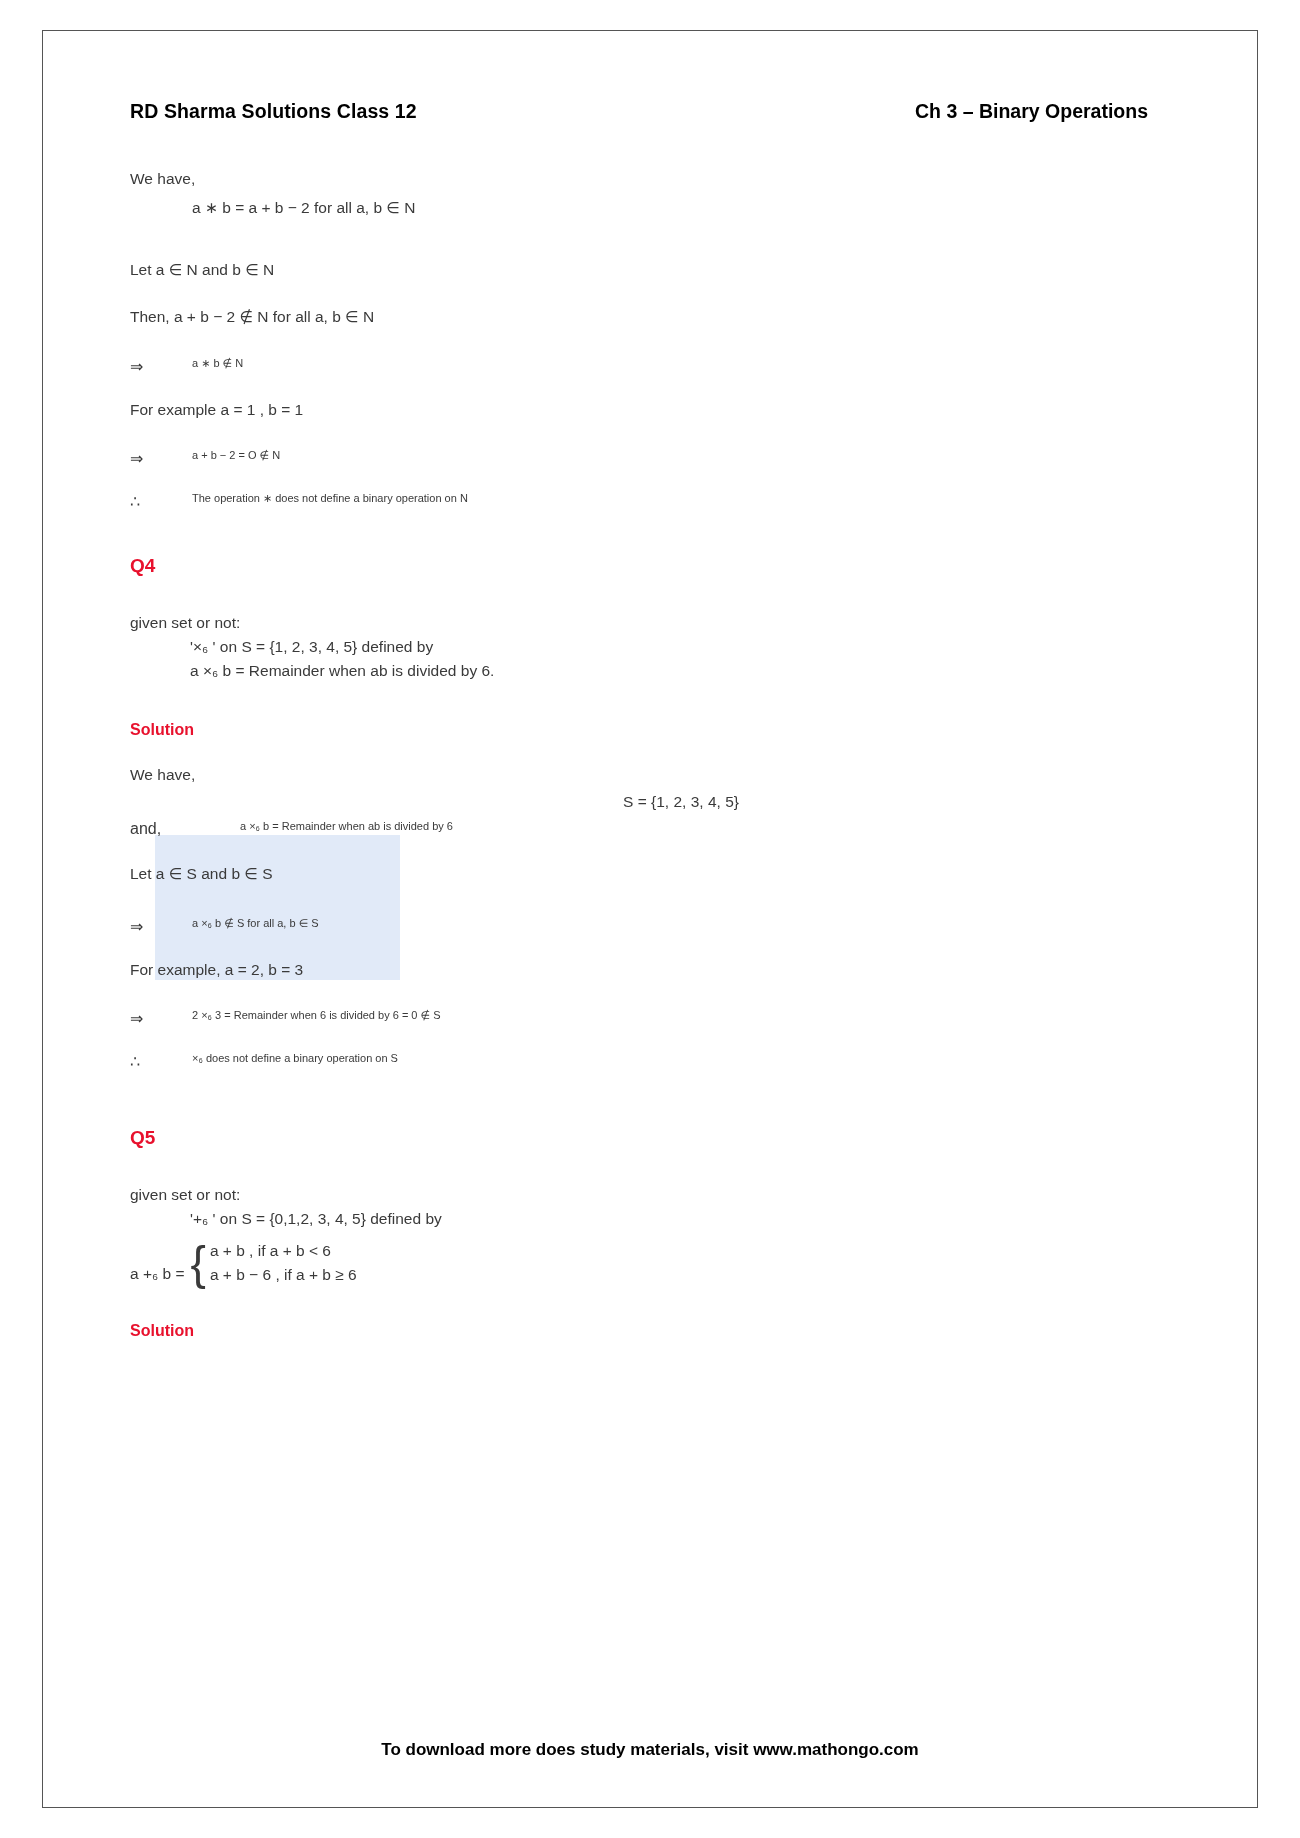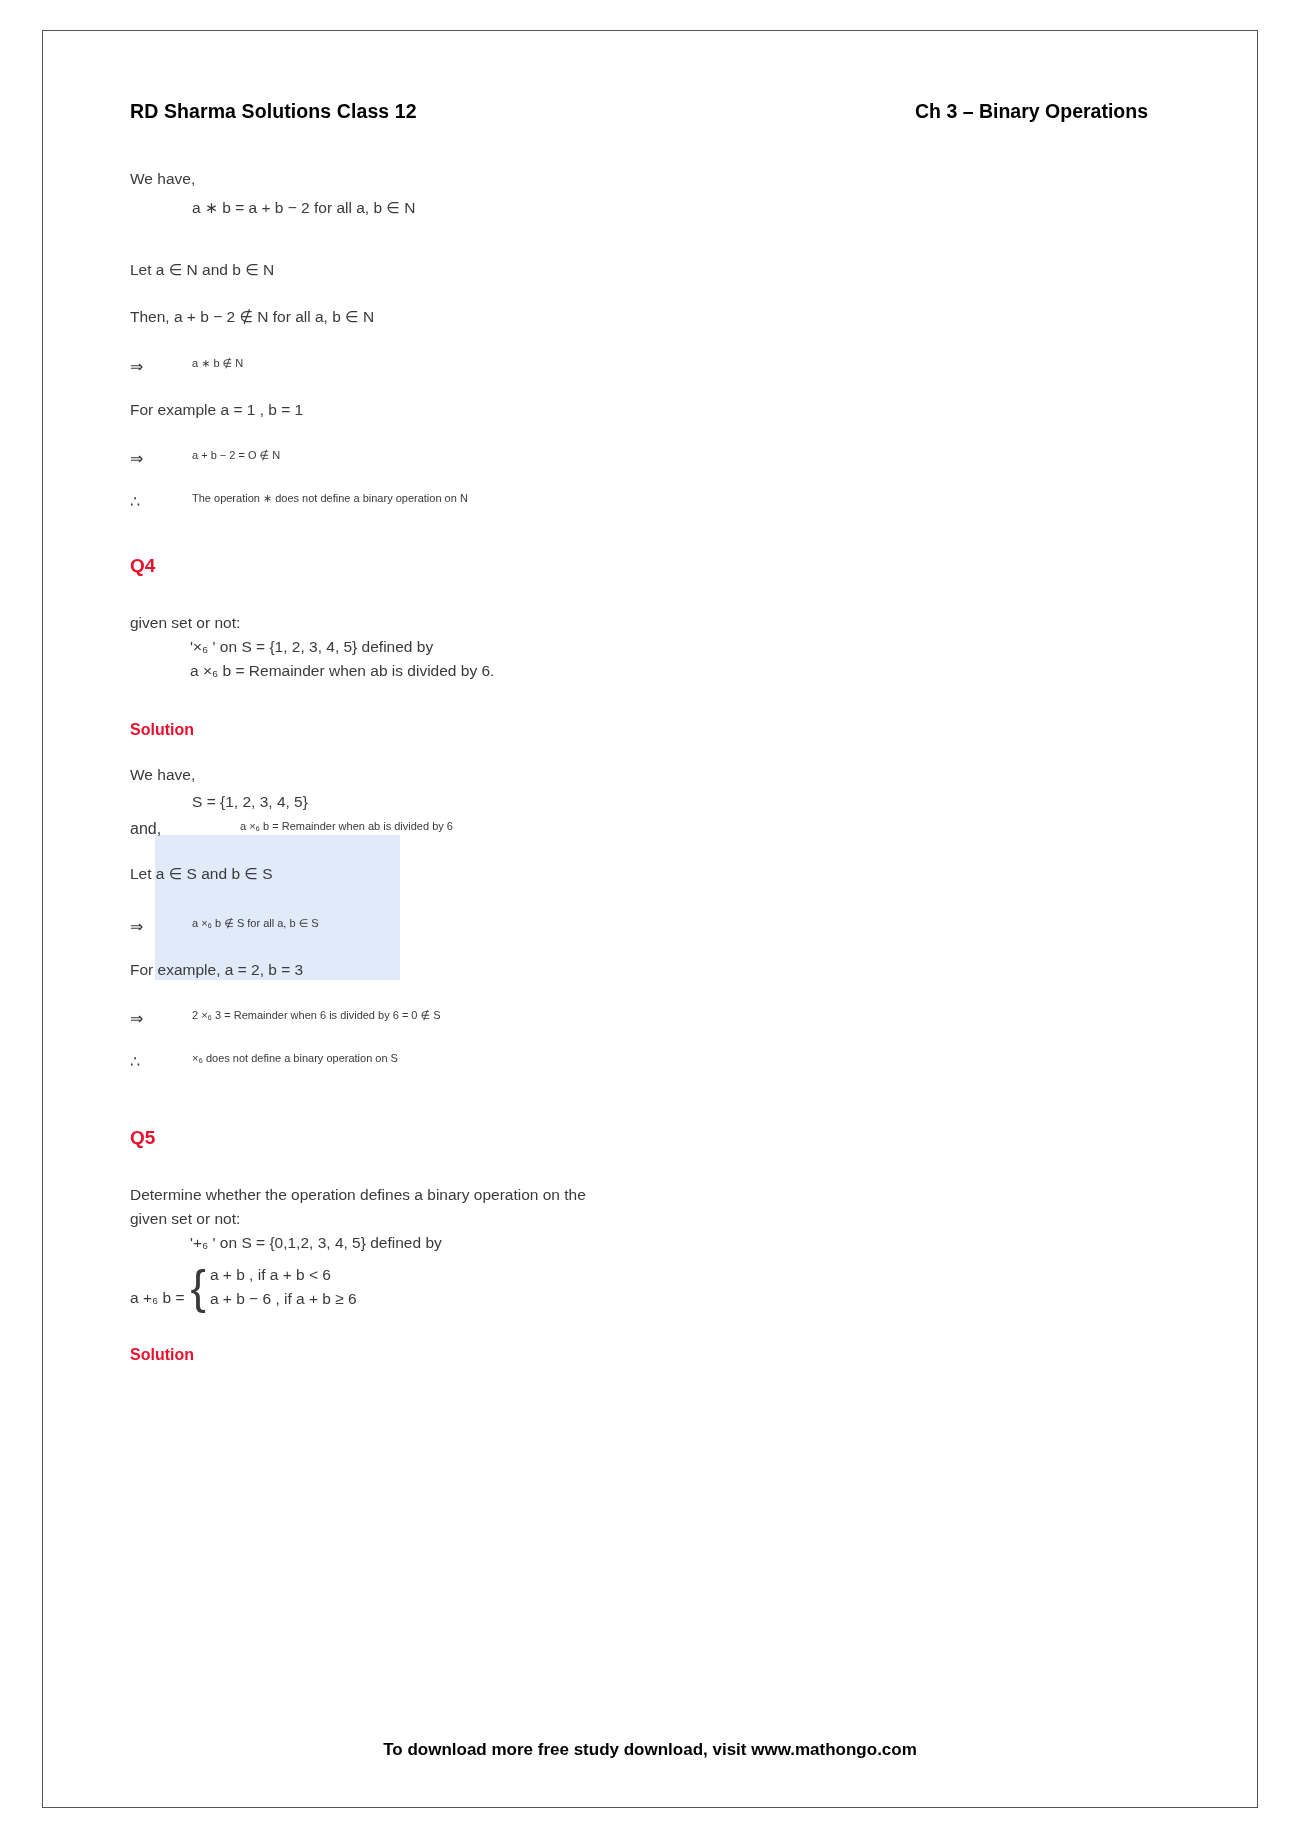--- a/index.html
+++ b/index.html
@@ -200,21 +200,21 @@
     <div class="qbody">
       <div>given set or not:</div>
       <div class="line2">'×₆ ' on S = {1, 2, 3, 4, 5}  defined by</div>
       <div class="line2">a ×₆ b = Remainder when ab is divided by 6.</div>
     </div>
 
     <div class="sollabel">Solution</div>
 
     <div>
       <div class="mblock" style="margin-bottom:8px;">We have,</div>
-      <div class="mblock indent60" style="margin-bottom:8px;">S = {1, 2, 3, 4, 5}</div>
+      <div class="mblock indent60" style="margin-bottom:8px;text-align:center;">S = {1, 2, 3, 4, 5}</div>
       <div class="row" style="margin-bottom:26px;gap:48px;">
         <div class="sym">and,</div>
         <div class="txt">a ×₆ b = Remainder when ab is divided by 6</div>
       </div>
       <div class="mblock" style="margin-bottom:34px;">Let a ∈ S and b ∈ S</div>
       <div class="row">
         <div class="sym">⇒</div>
         <div class="txt">a ×₆ b ∉ S for all a, b ∈ S</div>
       </div>
       <div class="mblock" style="margin-bottom:30px;">For example,  a = 2,  b = 3</div>
@@ -223,32 +223,31 @@
         <div class="txt">2 ×₆ 3 = Remainder when 6 is divided by 6 = 0 ∉ S</div>
       </div>
       <div class="row">
         <div class="sym">∴</div>
         <div class="txt">×₆ does not define a binary operation on S</div>
       </div>
     </div>
 
     <div class="qlabel" style="margin-top:56px;">Q5</div>
     <div class="qbody">
-      <div>Determine whether the  operation defines a binary operation on the</div>
       <div>given set or not:</div>
       <div class="line2">'+₆ ' on S = {0,1,2, 3, 4, 5}  defined by</div>
       <div style="margin-top:8px; display:flex; align-items:flex-end;">
         <span style="margin-right:6px;">a +₆ b =</span>
         <span class="brace-wrap">
           <span class="brace">{</span>
           <span class="brace-lines">
             <span style="display:block;">a + b      , if a + b &lt; 6</span>
             <span style="display:block;">a + b − 6 , if a + b ≥ 6</span>
           </span>
         </span>
       </div>
     </div>
 
     <div class="sollabel" style="margin-top:36px;">Solution</div>
   </div>
 
-  <div class="footer">To download more free study download, visit www.mathongo.com</div>
+  <div class="footer">To download more does study materials, visit www.mathongo.com</div>
 </div>
 
 </body></html>

